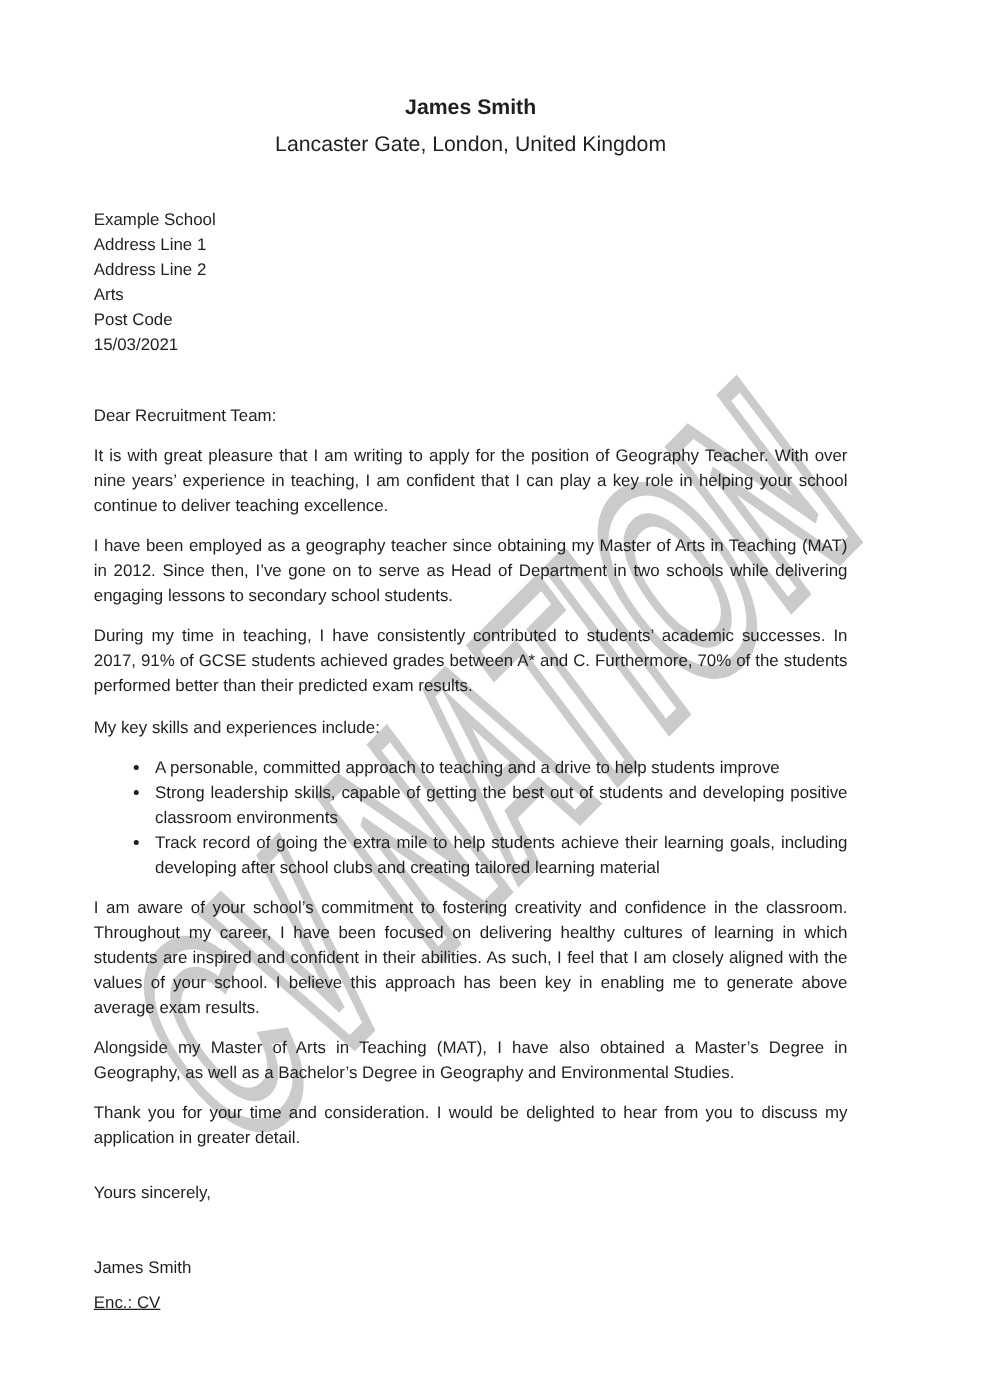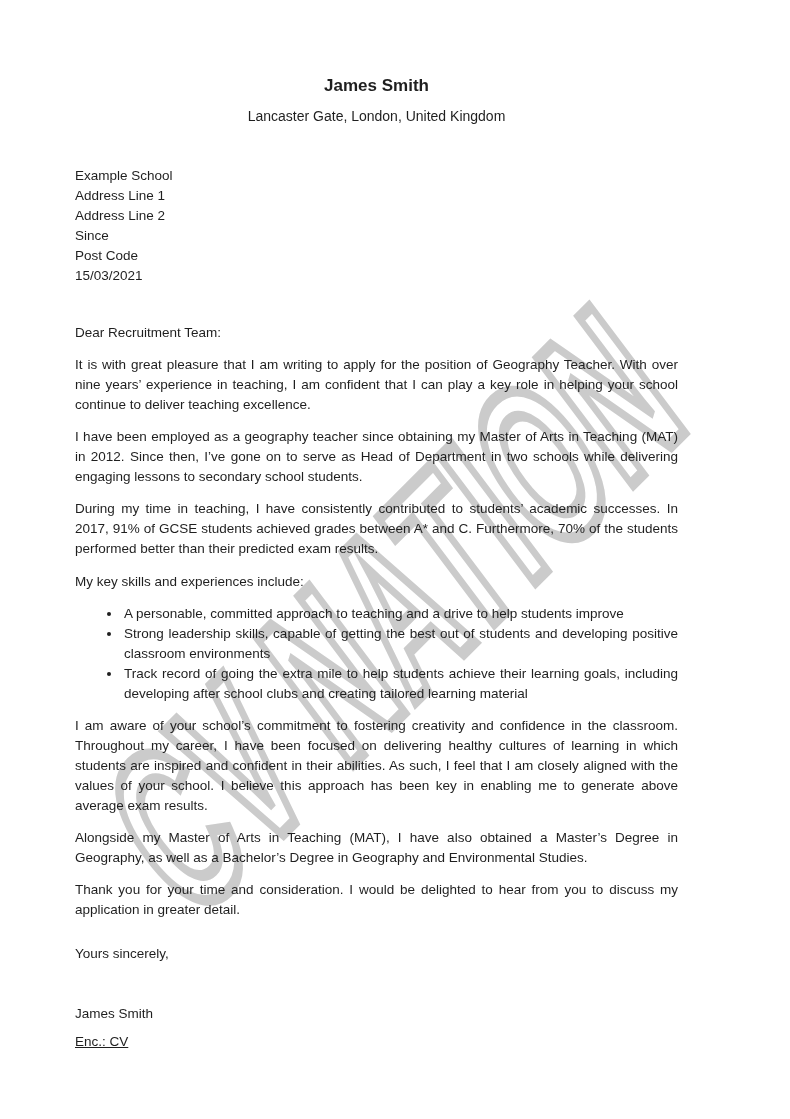--- a/index.html
+++ b/index.html
@@ -44,21 +44,21 @@
   .letter-name {
     margin: 0;
     text-align: center;
     font-size: 17px;
     font-weight: 700;
     line-height: 20px;
   }
   .letter-location {
     margin: 10px 0 0 0;
     text-align: center;
-    font-size: 14px;
+    font-size: 17px;
   }
 
   .recipient { margin-top: 40px; }
   .recipient div { line-height: 20px; }
 
   .date-line   { }
   .salutation  { margin-top: 37px; }
 
   p.body-para {
     margin: 12px 0 0 0;
@@ -91,21 +91,21 @@
   <div class="content">
 
     <h1 class="letter-name">James Smith</h1>
 
     <div class="letter-location">Lancaster Gate, London, United Kingdom</div>
 
     <div class="recipient">
       <div>Example School</div>
       <div>Address Line 1</div>
       <div>Address Line 2</div>
-      <div>Since</div>
+      <div>Arts</div>
       <div>Post Code</div>
     </div>
 
     <div class="date-line">15/03/2021</div>
 
     <div class="salutation">Dear Recruitment Team:</div>
 
     <p class="body-para">It is with great pleasure that I am writing to apply for the position of Geography Teacher. With over nine years’ experience in teaching, I am confident that I can play a key role in helping your school continue to deliver teaching excellence.</p>
     <p class="body-para">I have been employed as a geography teacher since obtaining my Master of Arts in Teaching (MAT) in 2012. Since then, I’ve gone on to serve as Head of Department in two schools while delivering engaging lessons to secondary school students.</p>
     <p class="body-para">During my time in teaching, I have consistently contributed to students’ academic successes. In 2017, 91% of GCSE students achieved grades between A* and C. Furthermore, 70% of the students performed better than their predicted exam results.</p>

